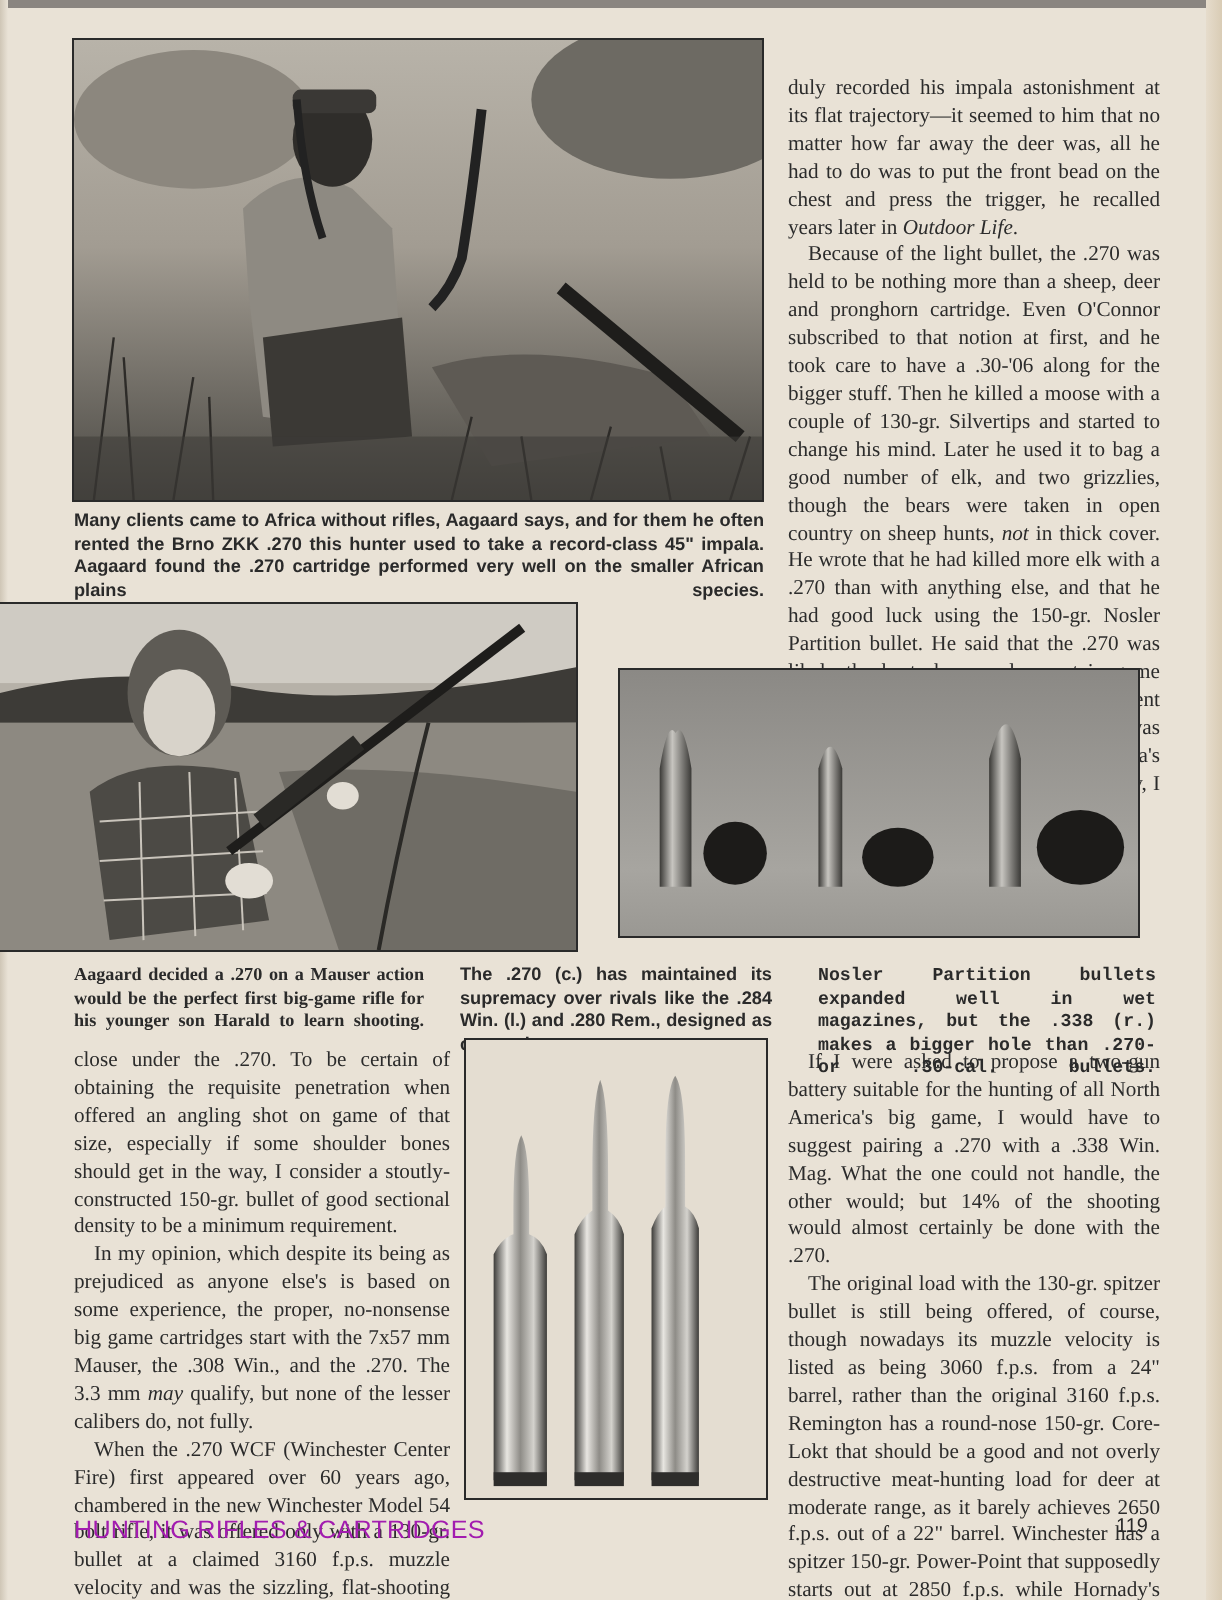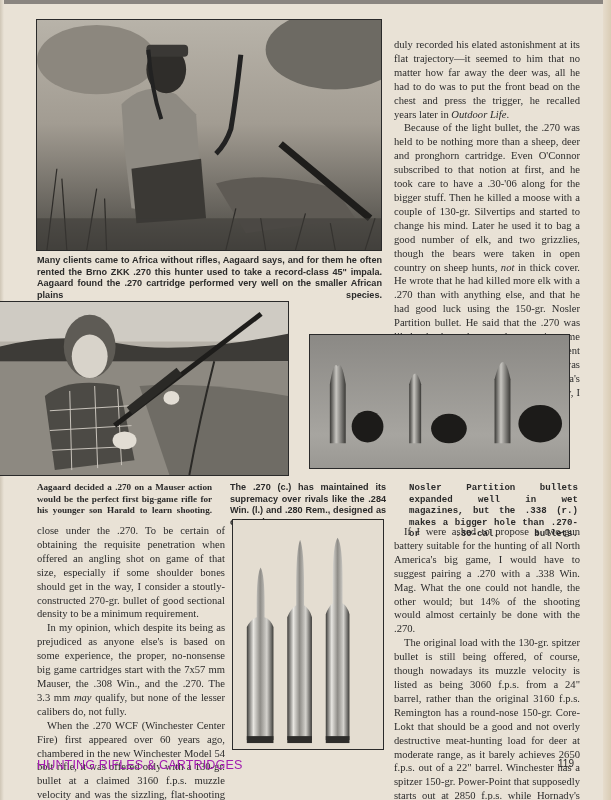--- a/index.html
+++ b/index.html
@@ -93,21 +93,21 @@
         <path d="M300 232 L295 205"></path>
         <path d="M330 232 L340 200"></path>
     </g>
     <rect y="200" width="346" height="32" fill="#3c3a36" opacity="0.55"></rect>
   </svg>
 </div>
 
 <div class="caption" style="left:37px; top:255px; width:345px;">Many clients came to Africa without rifles, Aagaard says, and for them he often rented the Brno ZKK .270 this hunter used to take a record-class 45" impala. Aagaard found the .270 cartridge performed very well on the smaller African plains species.</div>
 
 <div class="col" style="left:394px; top:38px; width:186px;">
-  <p><span>duly recorded his elated astonishment at its flat trajectory—it seemed to him that no matter how far away the deer was, all he had to do was to put the front bead on the chest and press the trigger, he recalled years later in </span><em>Outdoor Life</em><span>.</span></p>
+  <p><span>duly recorded his impala astonishment at its flat trajectory—it seemed to him that no matter how far away the deer was, all he had to do was to put the front bead on the chest and press the trigger, he recalled years later in </span><em>Outdoor Life</em><span>.</span></p>
   <p class="indent"><span>Because of the light bullet, the .270 was held to be nothing more than a sheep, deer and pronghorn cartridge. Even O'Connor subscribed to that notion at first, and he took care to have a .30-'06 along for the bigger stuff. Then he killed a moose with a couple of 130-gr. Silvertips and started to change his mind. Later he used it to bag a good number of elk, and two grizzlies, though the bears were taken in open country on sheep hunts, </span><em>not</em><span> in thick cover. He wrote that he had killed more elk with a .270 than with anything else, and that he had good luck using the 150-gr. Nosler Partition bullet. He said that the .270 was likely the best sheep and mountain game cartridge of all time, that it was excellent for pronghorn and deer, and that it was more than adequate for most of Africa's non-dangerous game. Almost unwillingly, I am forced to agree with him.</span></p>
 </div>
 
 <div class="photo" style="left:0px; top:301px; width:289px; height:175px; border-left:none;" title="Young Harald holding a .270 Mauser rifle by a river">
   <svg viewBox="0 0 289 175" preserveAspectRatio="none">
     <rect width="289" height="175" fill="#b6b1a8"></rect>
     <rect y="0" width="289" height="40" fill="#cfcbc3"></rect>
     <path d="M0 45 Q60 30 120 42 T289 32 L289 60 L0 62 Z" fill="#3d3b37"></path>
     <rect y="60" width="289" height="115" fill="#8d8981"></rect>
     <path d="M140 85 Q200 80 289 95 L289 175 L170 175 Z" fill="#6f6c65"></path>
@@ -154,21 +154,21 @@
     <ellipse cx="140" cy="95" rx="18" ry="15" fill="#1c1b19"></ellipse>
     <ellipse cx="232" cy="90" rx="22" ry="19" fill="#1c1b19"></ellipse>
   </svg>
 </div>
 
 <div class="caption" style="left:37px; top:482px; width:175px;font-family:Liberation Serif, serif;">Aagaard decided a .270 on a Mauser action would be the perfect first big-game rifle for his younger son Harald to learn shooting.</div>
 <div class="caption" style="left:230px; top:482px; width:156px;">The .270 (c.) has maintained its supremacy over rivals like the .284 Win. (l.) and .280 Rem., designed as competitors.</div>
 <div class="caption" style="left:409px; top:482px; width:169px;font-family:Liberation Mono, monospace;">Nosler Partition bullets expanded well in wet magazines, but the .338 (r.) makes a bigger hole than .270- or .30-cal. bullets.</div>
 
 <div class="col" style="left:37px; top:524px; width:188px;">
-  <p>close under the .270. To be certain of obtaining the requisite penetration when offered an angling shot on game of that size, especially if some shoulder bones should get in the way, I consider a stoutly-constructed 270-gr. bullet of good sectional density to be a minimum requirement.</p>
+  <p>close under the .270. To be certain of obtaining the requisite penetration when offered an angling shot on game of that size, especially if some shoulder bones should get in the way, I consider a stoutly-constructed 150-gr. bullet of good sectional density to be a minimum requirement.</p>
   <p class="indent"><span>In my opinion, which despite its being as prejudiced as anyone else's is based on some experience, the proper, no-nonsense big game cartridges start with the 7x57 mm Mauser, the .308 Win., and the .270. The 3.3 mm </span><em>may</em><span> qualify, but none of the lesser calibers do, not fully.</span></p>
   <p class="indent">When the .270 WCF (Winchester Center Fire) first appeared over 60 years ago, chambered in the new Winchester Model 54 bolt rifle, it was offered only with a 130-gr. bullet at a claimed 3160 f.p.s. muzzle velocity and was the sizzling, flat-shooting wonder of its day. O'Connor had one by the fall of that year (1925), and</p>
 </div>
 
 <div class="photo" style="left:232px; top:519px; width:152px; height:231px; background:#e4ddd1;" title="Three cartridges: .284 Win. (left), .270 (center), .280 Rem. (right)">
   <svg viewBox="0 0 152 231" preserveAspectRatio="none">
     <defs>
       <linearGradient id="brass" x1="0" y1="0" x2="1" y2="0">
         <stop offset="0" stop-color="#3d3c39"></stop>
         <stop offset="0.25" stop-color="#e8e6e1"></stop>

